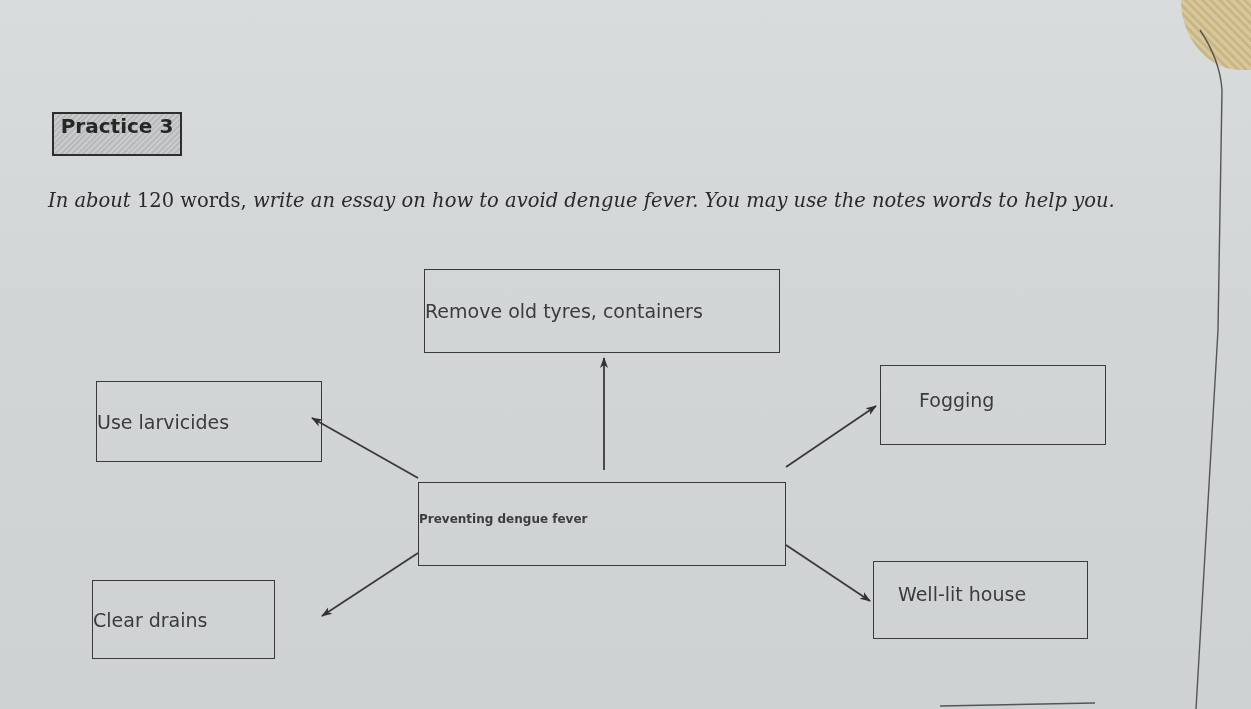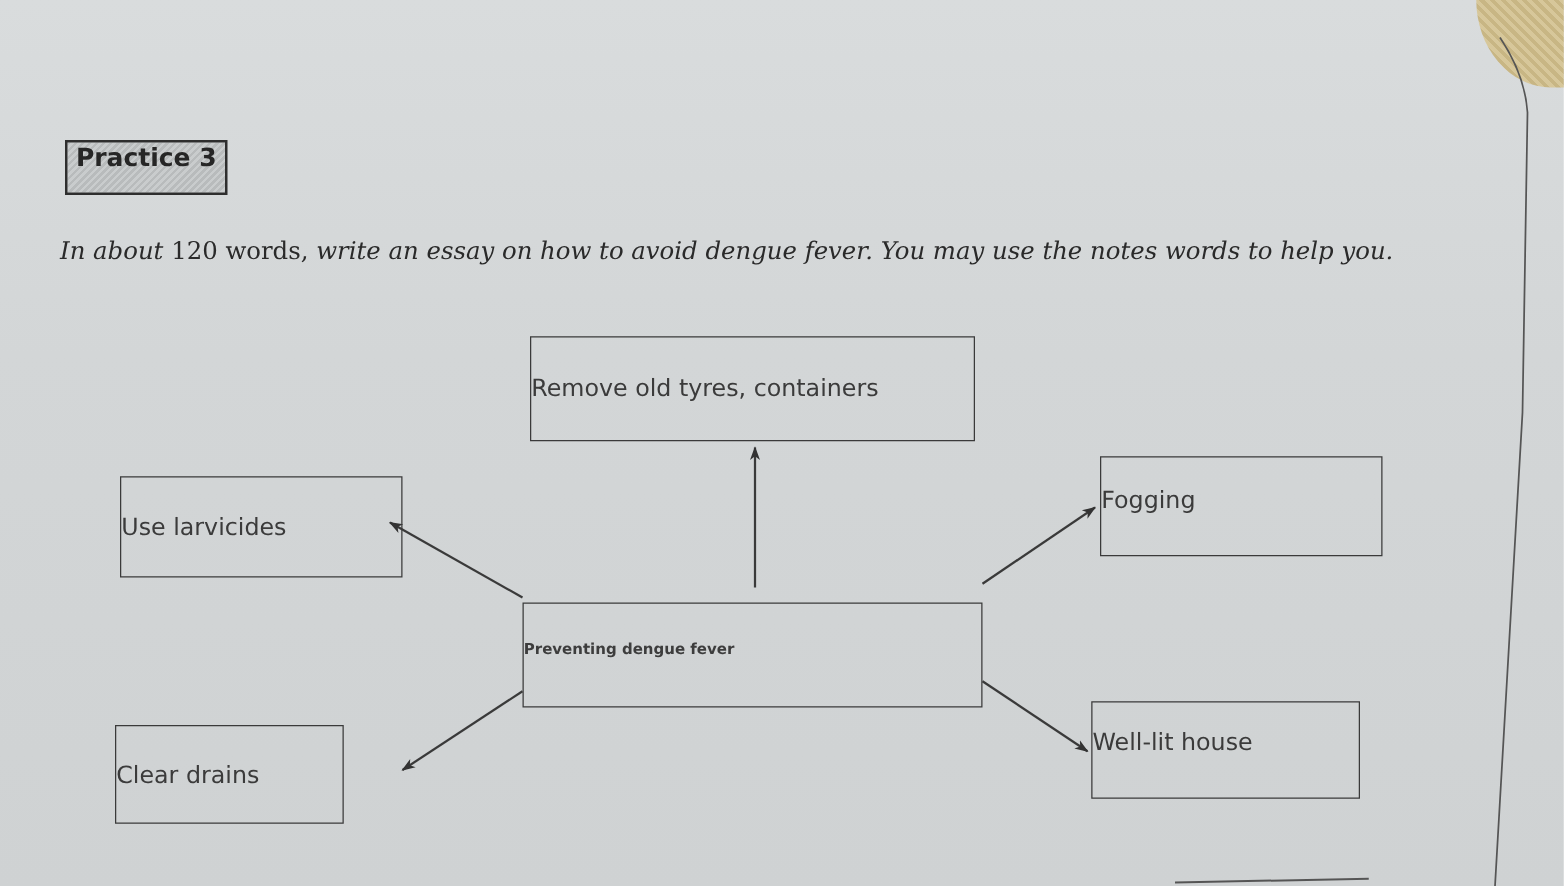--- a/index.html
+++ b/index.html
@@ -73,27 +73,27 @@
 </svg>
 
 <div class="box" style="left:424px; top:269px; width:356px; height:84px;">
   <span>Remove old tyres, containers</span>
 </div>
 
 <div class="box" style="left:96px; top:381px; width:226px; height:81px;">
   <span>Use larvicides</span>
 </div>
 
-<div class="box" style="left:880px; top:365px; width:226px; height:80px;">
+<div class="box" style="left:880px; top:365px; width:226px; height:80px;padding-left:38px;">
   <span style="margin-top:-10px;">Fogging</span>
 </div>
 
 <div class="box center-box" style="left:418px; top:469px; width:368px; height:84px;">
   <span style="margin-top:-10px;">Preventing dengue fever</span>
 </div>
 
 <div class="box" style="left:92px; top:580px; width:183px; height:79px;">
   <span>Clear drains</span>
 </div>
 
-<div class="box" style="left:873px; top:561px; width:215px; height:78px;">
+<div class="box" style="left:873px; top:561px; width:215px; height:78px;padding-left:24px;">
   <span style="margin-top:-12px;">Well-lit house</span>
 </div>
 
 </body></html>

